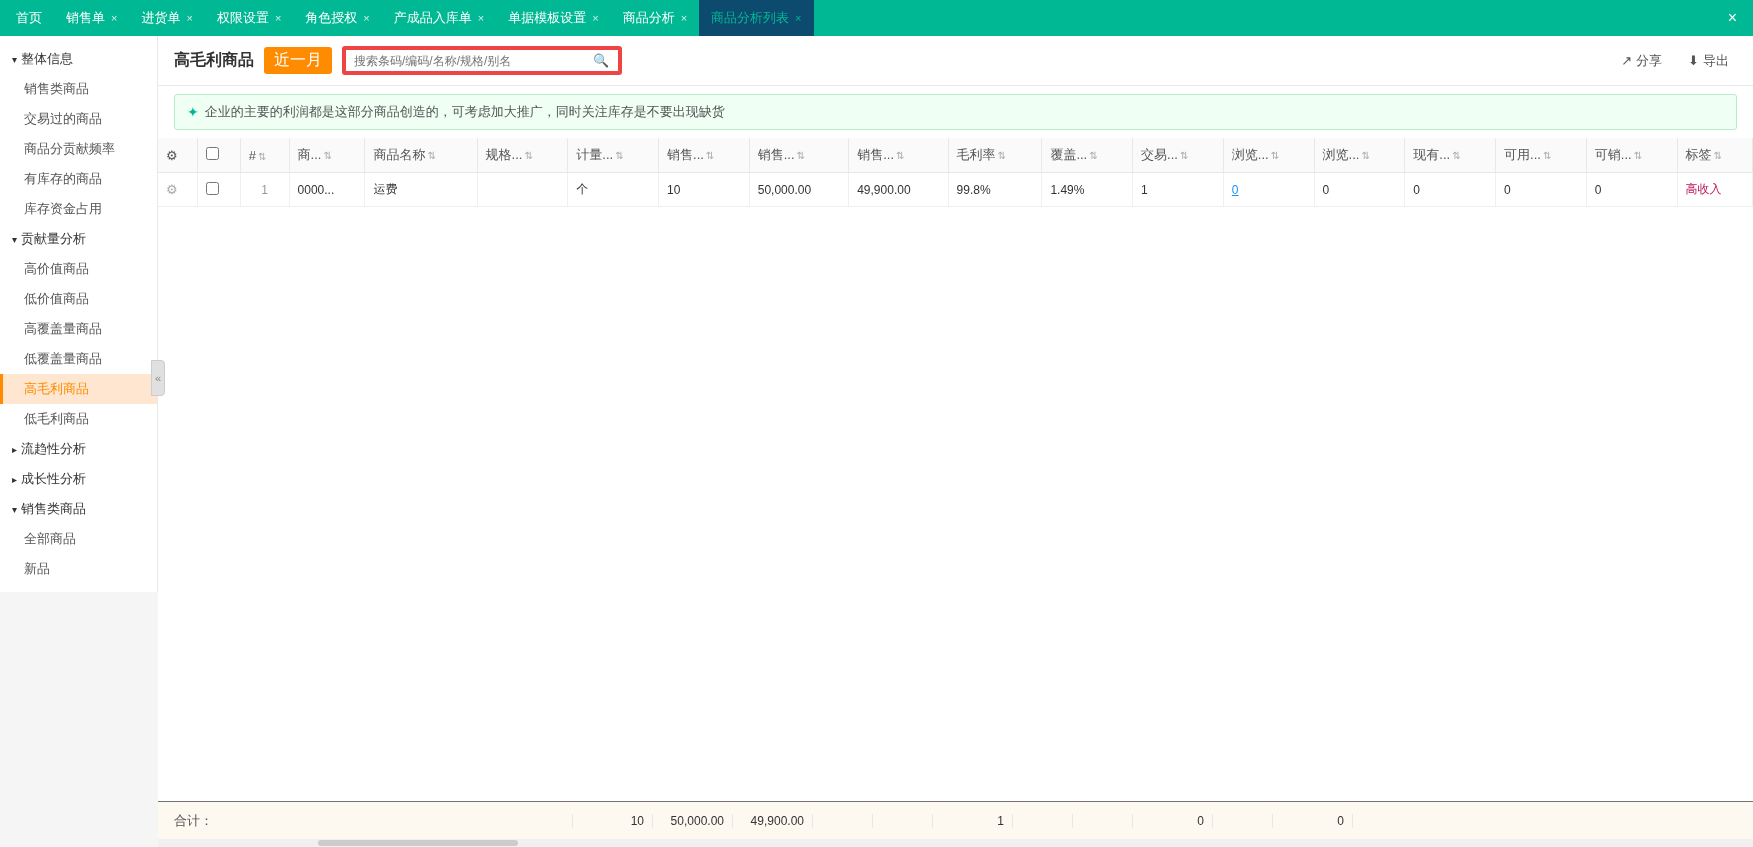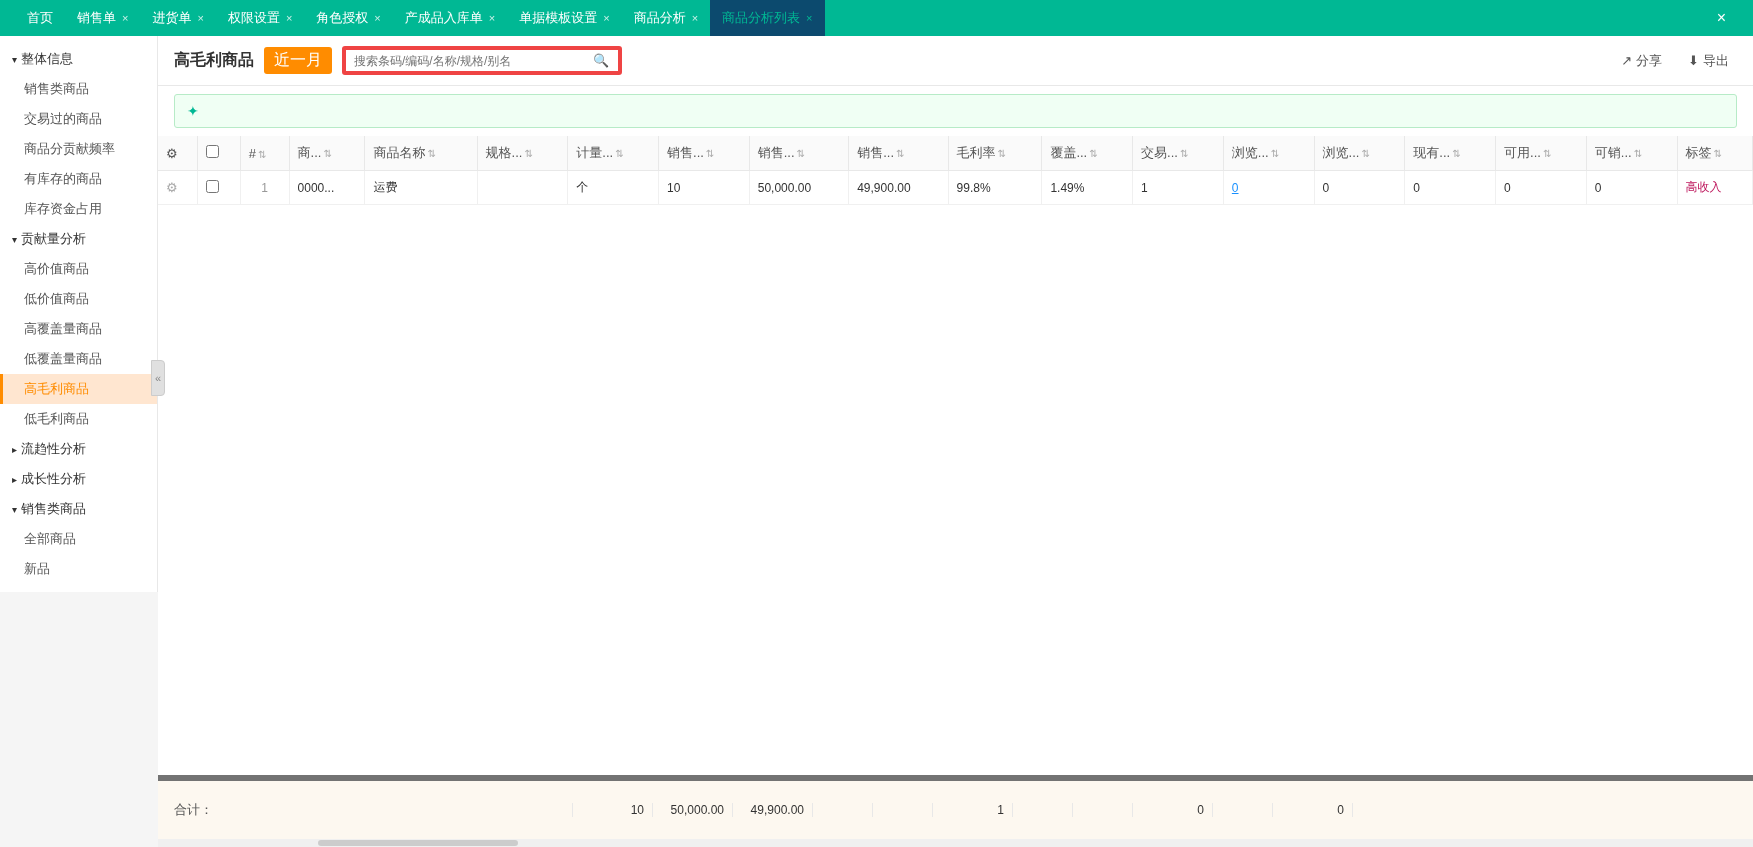--- a/index.html
+++ b/index.html
@@ -5,21 +5,21 @@
     * { box-sizing: border-box; margin: 0; padding: 0; font-family: 'Microsoft YaHei', Arial, sans-serif; font-size: 13px; }
     body { background: #f5f5f5; overflow: hidden; height: 847px; display: flex; flex-direction: column; }
 
     
     .top-nav {
       background: #00b894;
       display: flex;
       align-items: center;
       height: 36px;
       flex-shrink: 0;
-      padding: 0 15px;
+      padding: 0 4px;
     }
     .top-nav .nav-item {
       color: #fff;
       padding: 0 12px;
       height: 36px;
       display: flex;
       align-items: center;
       cursor: pointer;
       white-space: nowrap;
       font-size: 13px;
@@ -193,22 +193,22 @@
       padding: 8px 8px;
       color: #333;
       font-size: 12px;
       border-right: 1px solid #f0f0f0;
       white-space: nowrap;
     }
 
     
     .footer-bar {
       background: #fdf8f0;
-      border-top: 6px solid #737373;
-      padding: 20px 16px;
+      border-top: 1px solid #737373;
+      padding: 8px 16px;
       display: flex;
       align-items: center;
       flex-shrink: 0;
       font-size: 13px;
       color: #555;
       min-height: 38px;
     }
     .footer-label { margin-right: 20px; }
     .footer-values {
       display: flex;
@@ -339,20 +339,21 @@
         <span>分享</span>
       </div>
       <div class="action-btn">
         <span>⬇</span>
         <span>导出</span>
       </div>
     </div>
 
     <div class="info-banner">
       <span class="info-icon">✦</span>
+      <span>企业的主要的利润都是这部分商品创造的，可考虑加大推广，同时关注库存是不要出现缺货</span>
     </div>
 
     <div class="table-wrapper">
       <table>
         <thead>
           <tr id="table-header-row">
           <th><span>⚙</span></th>
               <th><input type="checkbox" style=""></th>
               <th><span>#</span><span class="sort-icon">⇅</span></th>
               <th><span>商...</span><span class="sort-icon">⇅</span></th>

